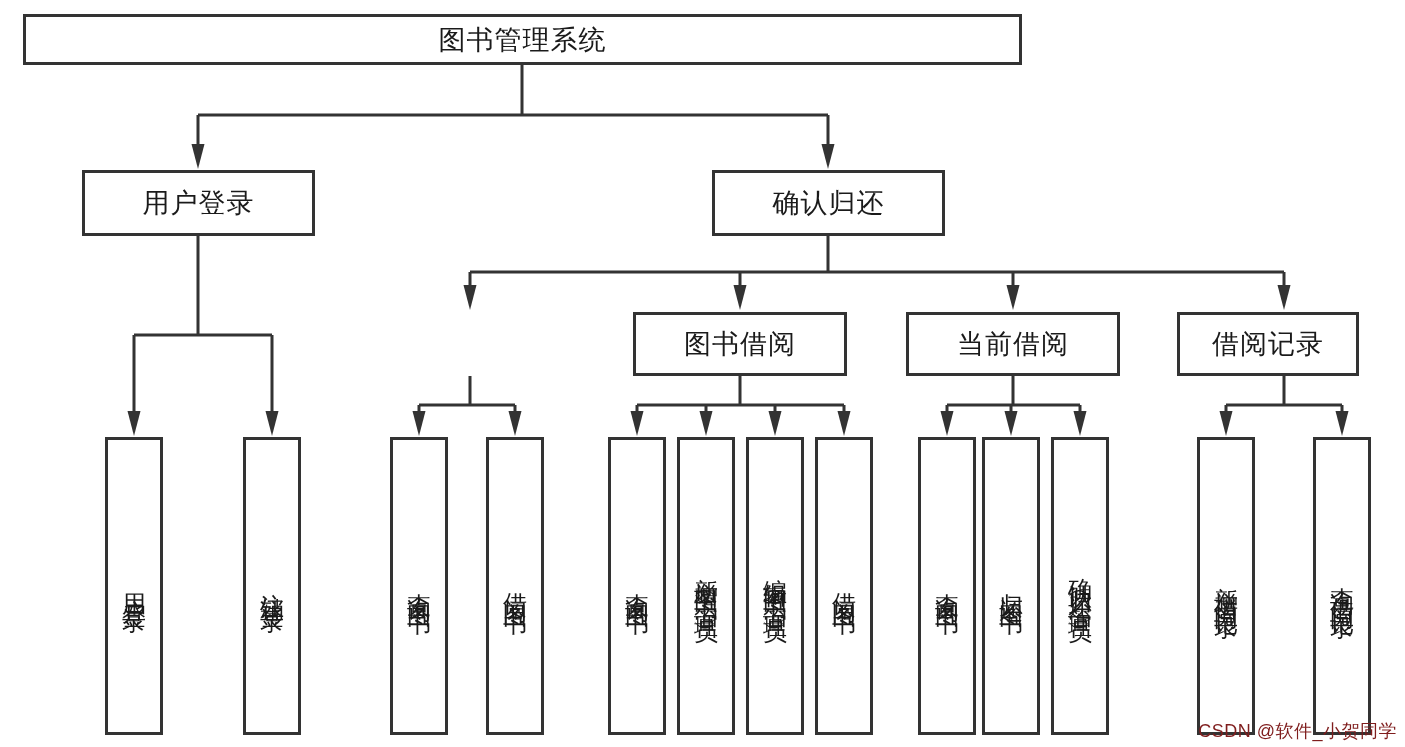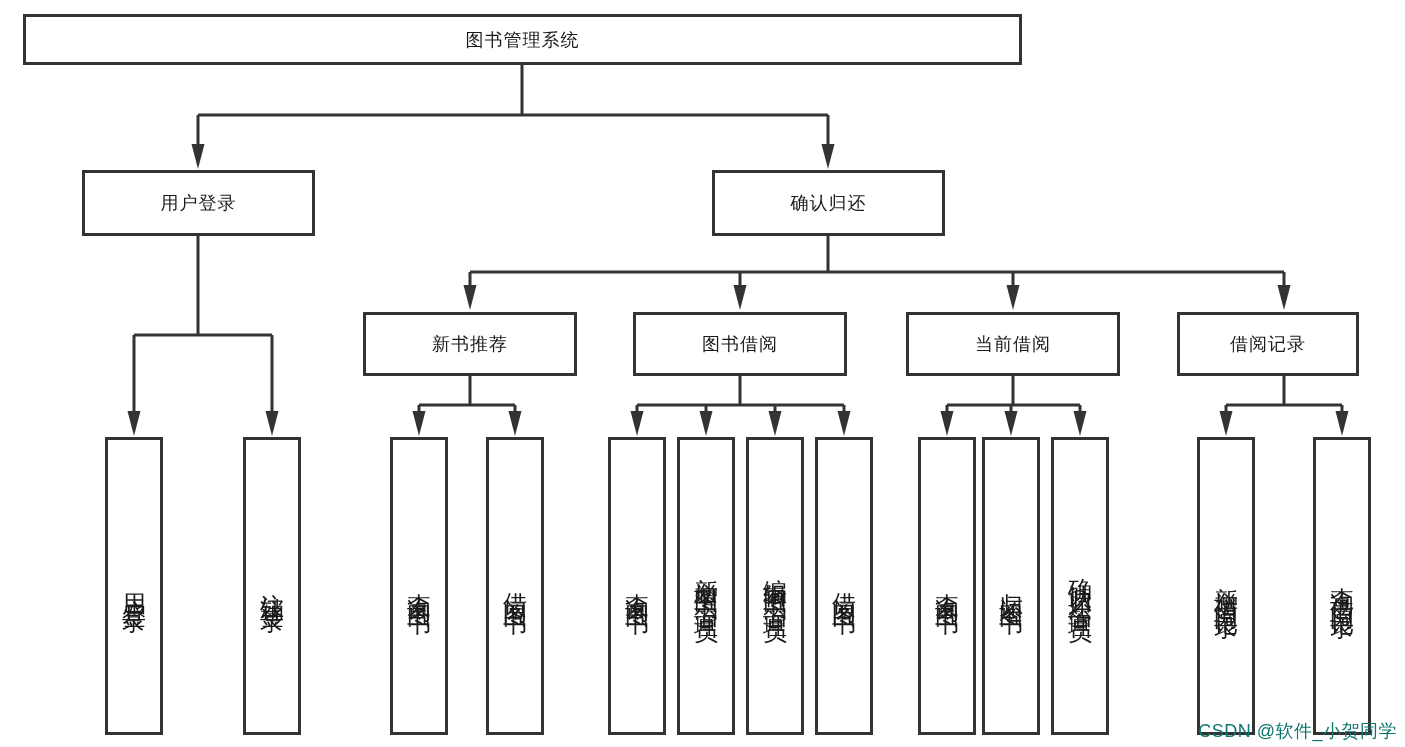--- a/index.html
+++ b/index.html
@@ -23,37 +23,37 @@
     background: #ffffff;
     border: 3px solid #333333;
     color: #1a1a1a;
     display: flex;
     align-items: center;
     justify-content: center;
     text-align: center;
     white-space: nowrap;
   }
   .node.h {
-    font-size: 18px;
+    font-size: 27px;
     letter-spacing: 1px;
   }
   .node.v {
     writing-mode: vertical-rl;
     text-orientation: mixed;
     font-size: 24px;
     letter-spacing: 6px;
     line-height: 1;
     white-space: normal;
   }
   #watermark {
     position: absolute;
     right: 8px;
     bottom: 4px;
     font-size: 18px;
-    color: #0f766e;
+    color: #7f1d1d;
     letter-spacing: 0.5px;
     white-space: nowrap;
   }
 </style>
 </head>
 <body>
 
 <div id="stage">
 
   <svg id="connectors" viewBox="0 0 1405 747" xmlns="http://www.w3.org/2000/svg">
@@ -101,21 +101,20 @@
       <polygon points="1219.5,411 1232.5,411 1226,436"></polygon>
       <polygon points="1335.5,411 1348.5,411 1342,436"></polygon>
     </g>
   </svg>
 
   <div class="node h" style="left:23px; top:14px; width:999px; height:51px">图书管理系统</div>
 
   <div class="node h" style="left:82px; top:170px; width:233px; height:66px">用户登录</div>
   <div class="node h" style="left:712px; top:170px; width:233px; height:66px">确认归还</div>
 
-  <div class="node h" style="left:363px; top:312px; width:214px; height:64px">新书推荐</div>
   <div class="node h" style="left:906px; top:312px; width:214px; height:64px">当前借阅</div>
   <div class="node h" style="left:633px; top:312px; width:214px; height:64px">图书借阅</div>
   <div class="node h" style="left:1177px; top:312px; width:182px; height:64px">借阅记录</div>
 
   <div class="node v" style="left:105px; top:437px; width:58px; height:298px">用户登录</div>
   <div class="node v" style="left:243px; top:437px; width:58px; height:298px">注销登录</div>
 
   <div class="node v" style="left:390px; top:437px; width:58px; height:298px">查询图书</div>
   <div class="node v" style="left:486px; top:437px; width:58px; height:298px">借阅图书</div>
 

